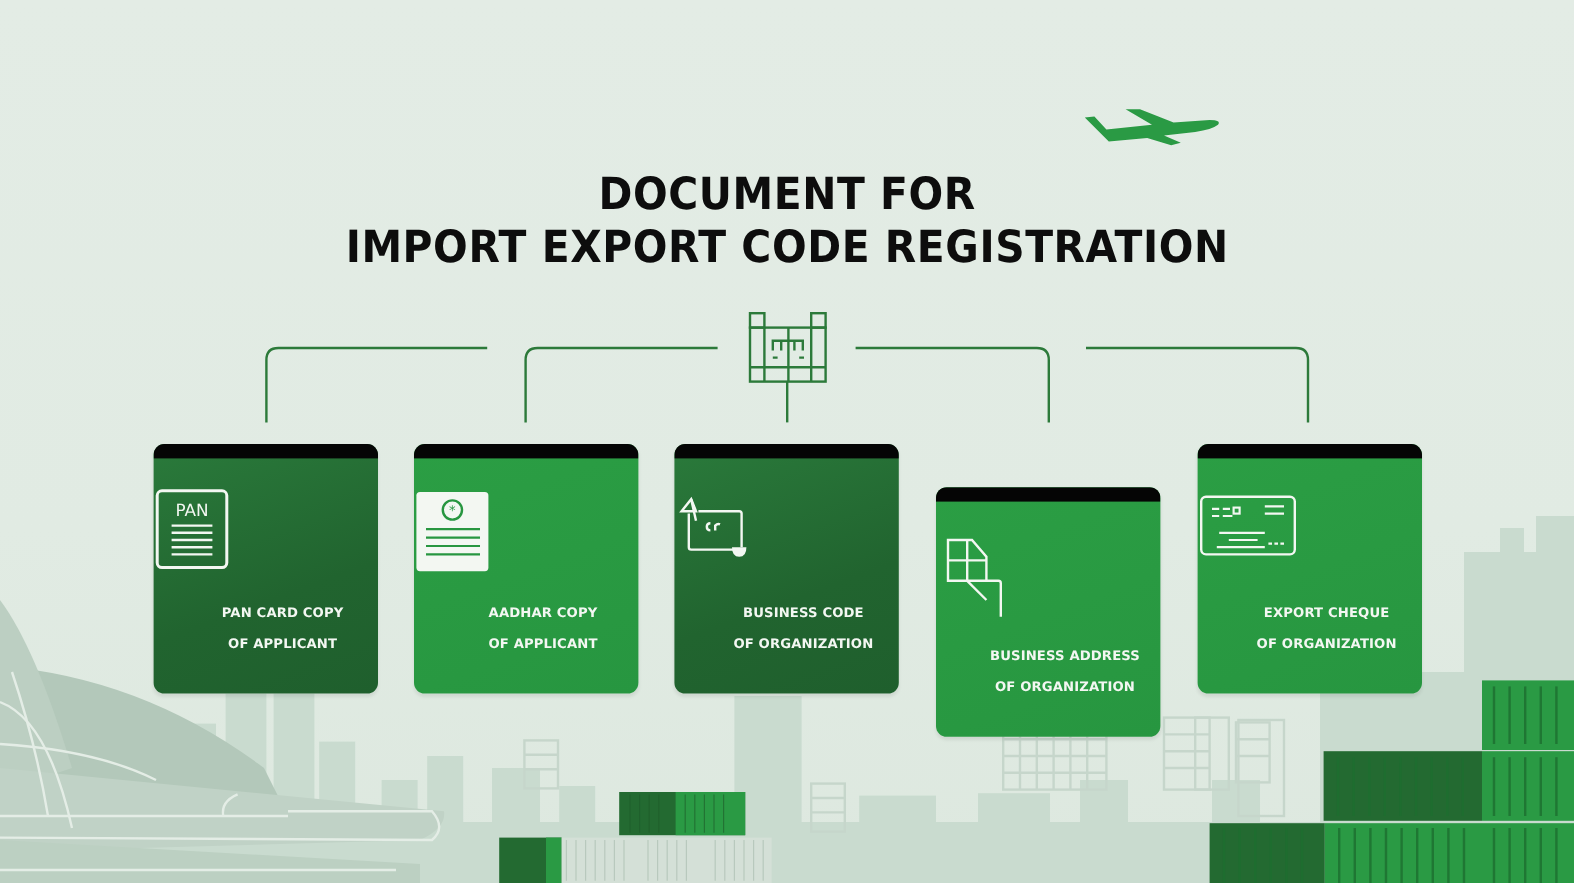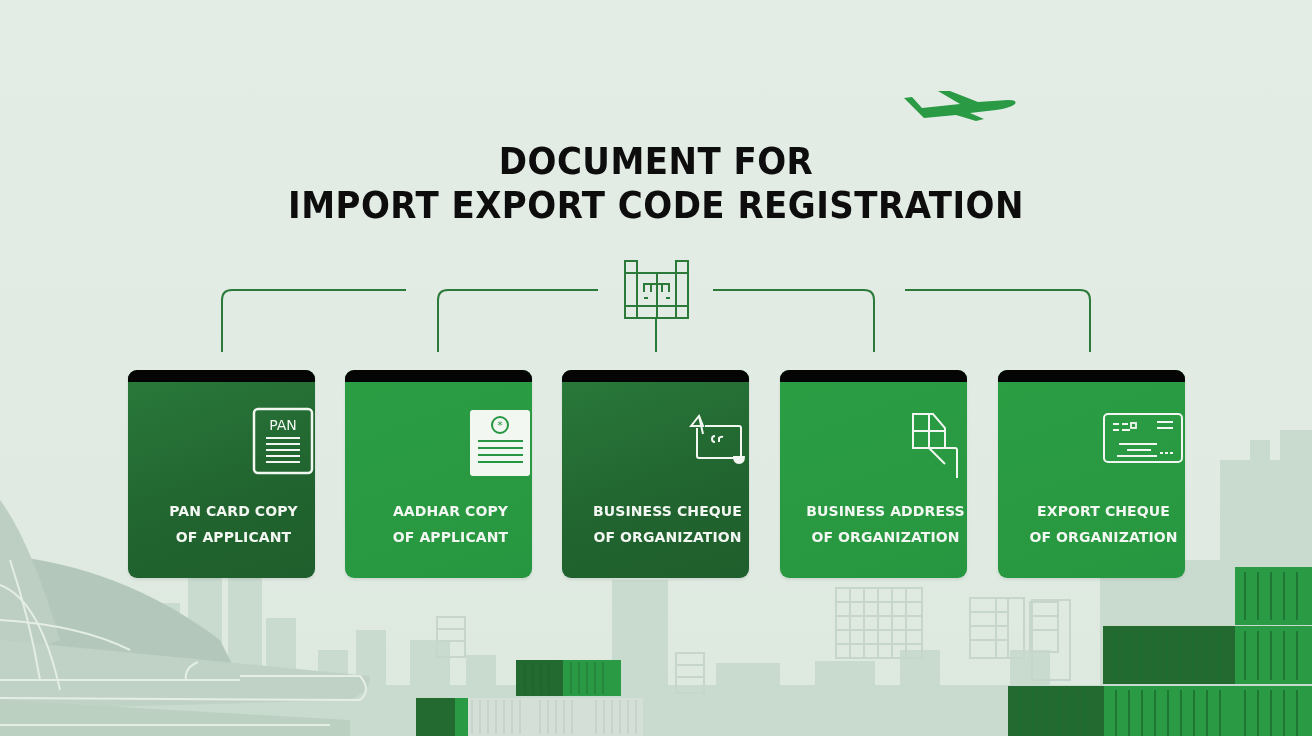--- a/index.html
+++ b/index.html
@@ -20,25 +20,26 @@
   .plane { position:absolute; left:900px; top:88px; width:120px; height:40px; }
   .connectors { position:absolute; left:0; top:0; }
   .card {
     position:absolute; top:370px; width:187px; height:208px;
     border-radius:9px; overflow:hidden;
     box-shadow: 0 2px 3px rgba(0,0,0,0.08);
   }
   .card .bar { position:absolute; left:0; top:0; width:100%; height:12px; background:#050505; }
   .card.dark { background: linear-gradient(160deg, #2a7a3b 0%, #21642f 60%, #1f5f2d 100%); }
   .card.bright { background: linear-gradient(160deg, #2b9e44 0%, #279640 100%); }
-  .card .icon { position:absolute; left:0; top:36px; width:100%; height:80px; display:flex; justify-content:flex-end; }
+  .card .icon { position:absolute; left:0; top:36px; width:100%; height:80px; display:flex; justify-content:flex-start; }
   .card .label {
-    position:absolute; left:12px; top:128px; width:100%; text-align:center;
-    color:#f3f7f2; font-weight:bold; font-size:14px; line-height:26px;
+    position:absolute; left:0; top:128px; width:100%; text-align:center;
+    color:#f3f7f2; font-weight:bold; font-size:11px; line-height:26px;
     letter-spacing:0.1px;
+    padding-left:14px;
   }
 </style>
 </head>
 <body>
 
 <svg class="layer" width="1312" height="736" viewBox="0 0 1312 736">
 
   <g fill="#c9dbcf">
     <rect x="188" y="578" width="34" height="158"></rect>
     <rect x="228" y="578" width="34" height="158"></rect>
@@ -278,26 +279,26 @@
         <path d="M20 20 L54 20 Q56 20 56 22 L56 50"></path>
         <path d="M6 20 L14 10 L18 20 Z"></path>
         <line x1="14" y1="10" x2="18" y2="28"></line>
         <path d="M30 30 Q27 30 27 33 Q27 36 30 36"></path>
         <path d="M34 36 L34 32 Q36 30 38 31"></path>
       </g>
       <path d="M48 50 L60 50 Q60 58 54 58 Q48 58 48 50 Z" fill="#f3f7f2"></path>
     </svg>
   </div>
   <div class="label">
-    <div>BUSINESS CHEQUE</div>
+    <div>BUSINESS CODE</div>
     <div>OF ORGANIZATION</div>
   </div>
 </div>
 
-<div class="card bright" style="left:780px;">
+<div class="card bright" style="left:780px;margin-top:36px;">
   <div class="bar"></div>
   <div class="icon">
     <svg width="64" height="76" viewBox="0 0 64 76">
       <g fill="none" stroke="#f3f7f2" stroke-width="2">
         <path d="M10 8 L30 8 L42 22 L42 42 L10 42 Z"></path>
         <line x1="10" y1="25" x2="42" y2="25"></line>
         <line x1="26" y1="8" x2="26" y2="42"></line>
         <line x1="26" y1="42" x2="42" y2="58"></line>
         <path d="M42 42 L52 42 Q54 42 54 44 L54 72"></path>
       </g>

